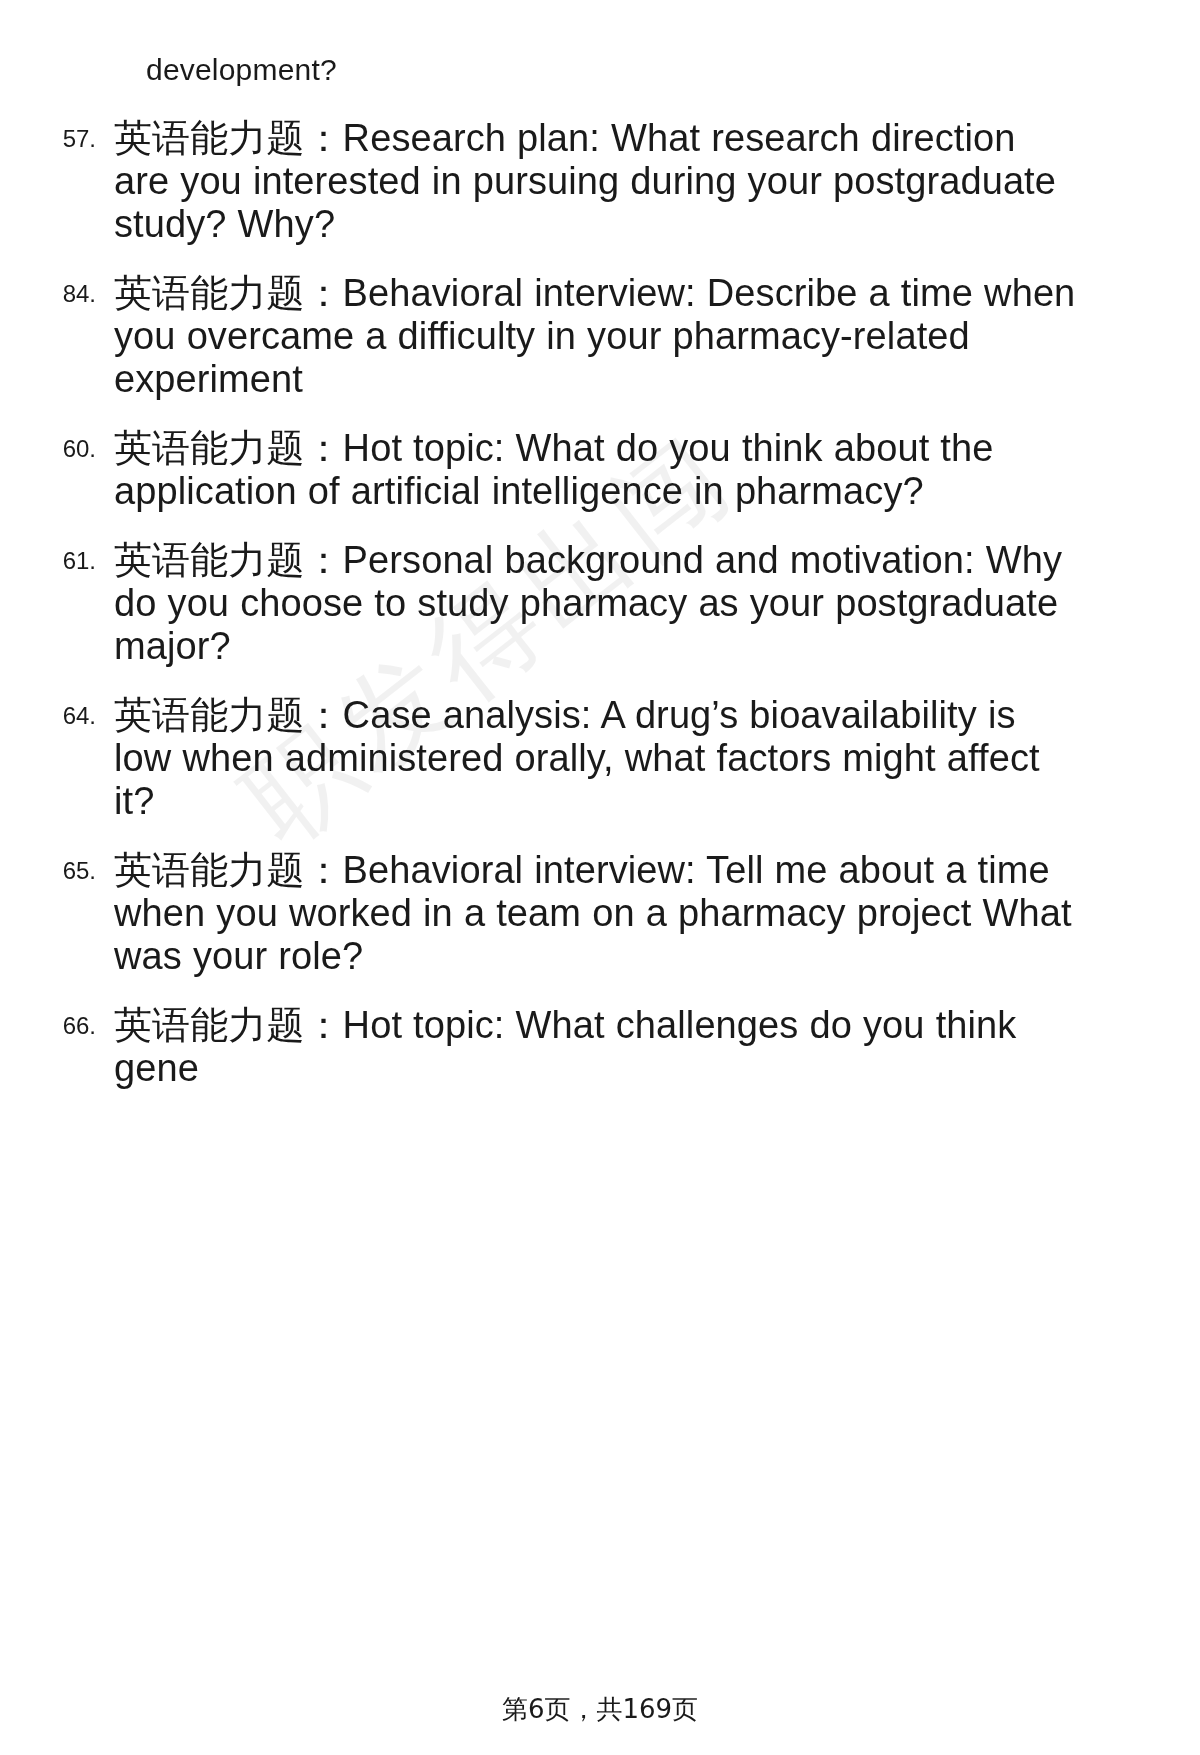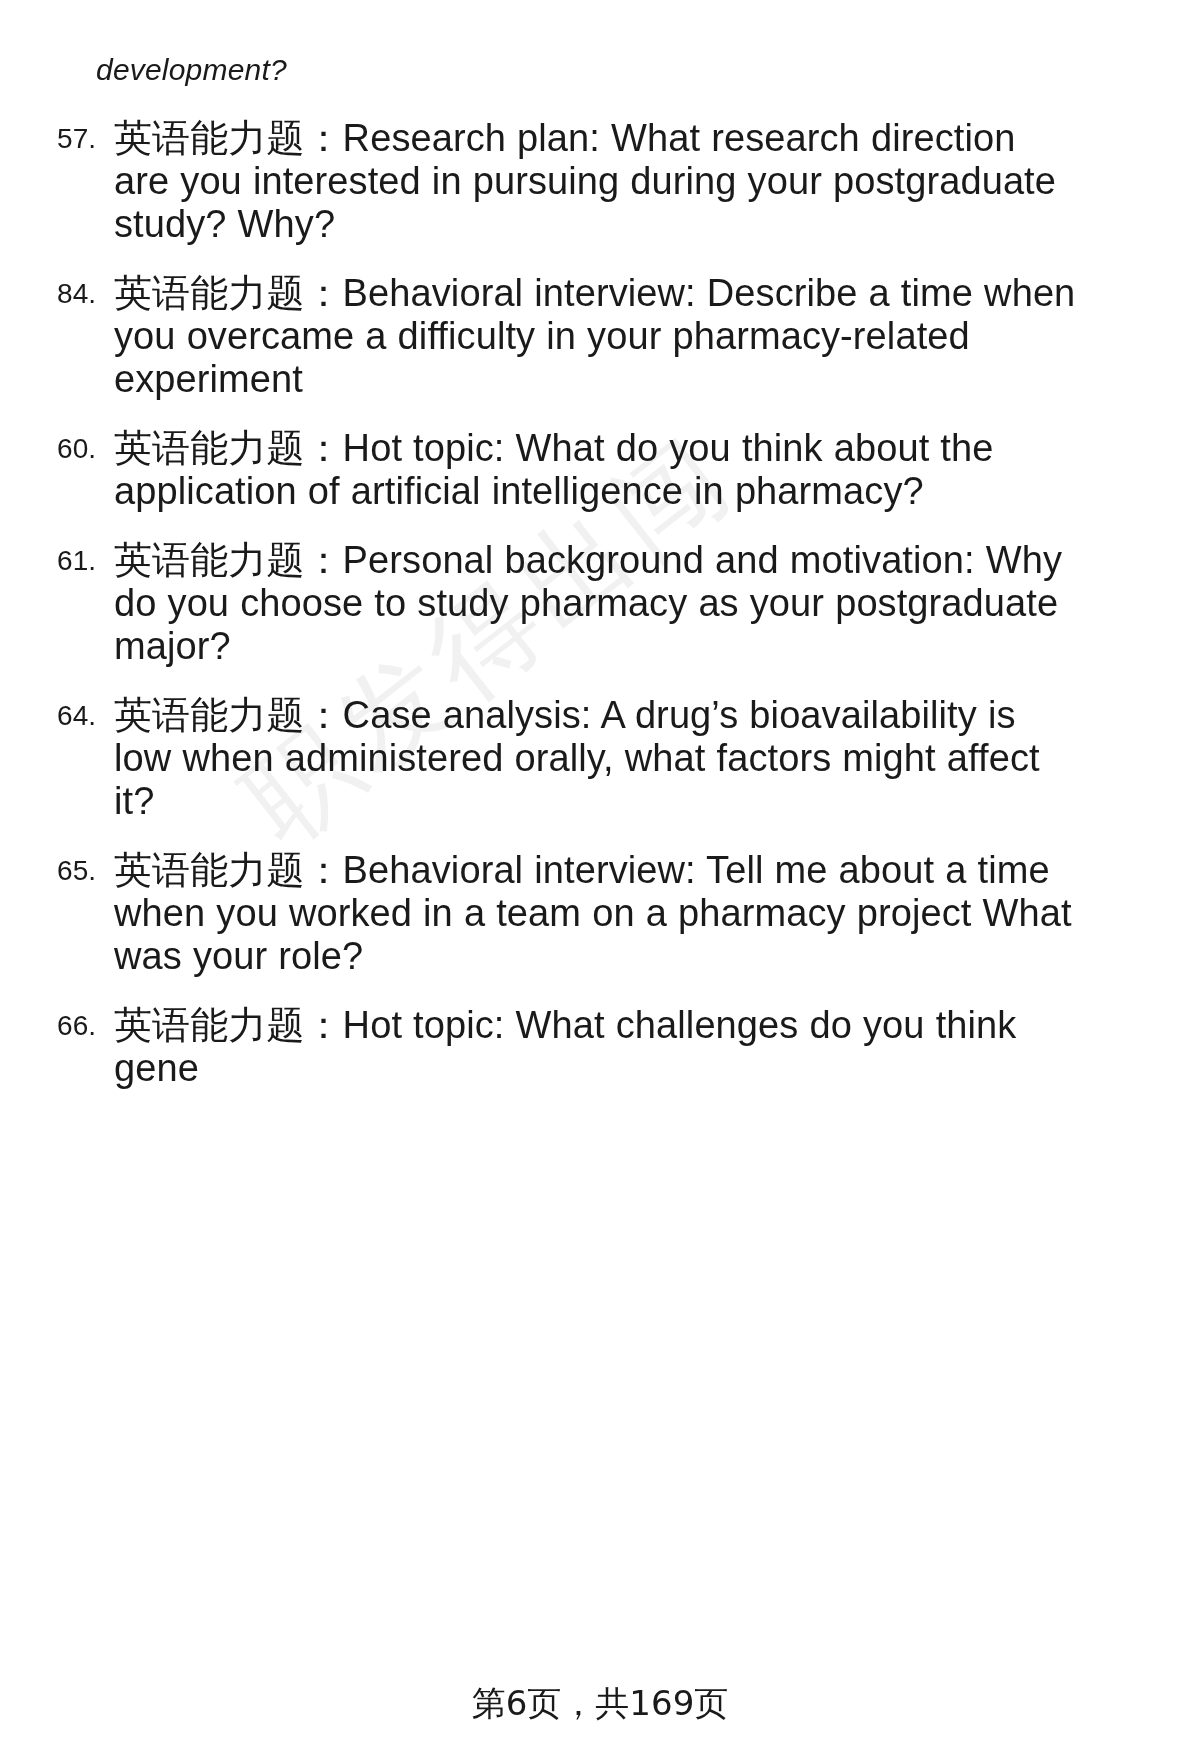--- a/index.html
+++ b/index.html
@@ -46,59 +46,58 @@
     white-space: nowrap;
     font-weight: 500;
   }
   .content {
     position: relative;
     z-index: 1;
   }
   .continued-line {
     font-size: 30px;
     line-height: 43px;
-    margin: 0 0 26px 48px;
+    margin: 0 0 26px 98px;
     letter-spacing: 0.2px;
-    font-style: italic;
   }
   .qlist {
     list-style: none;
     margin: 0;
     padding: 0;
   }
   .qitem {
     display: flex;
     align-items: flex-start;
     margin-bottom: 26px;
   }
   .qnum {
     flex: 0 0 66px;
     text-align: right;
     padding-right: 18px;
-    font-size: 28px;
+    font-size: 24px;
     line-height: 43px;
     box-sizing: border-box;
   }
   .qtext {
     flex: 1 1 auto;
     font-size: 38px;
     line-height: 43px;
     letter-spacing: 0.1px;
     word-spacing: 0.4px;
   }
   .tag {
     font-family: "DejaVu Sans", sans-serif;
   }
   .footer {
     position: absolute;
     left: 0;
     right: 0;
     bottom: 28px;
     text-align: center;
-    font-size: 34px;
+    font-size: 26px;
     color: #1a1a1a;
     font-family: "DejaVu Sans", sans-serif;
     z-index: 2;
   }
 </style>
 </head>
 <body>
 
 <div class="page">
 

